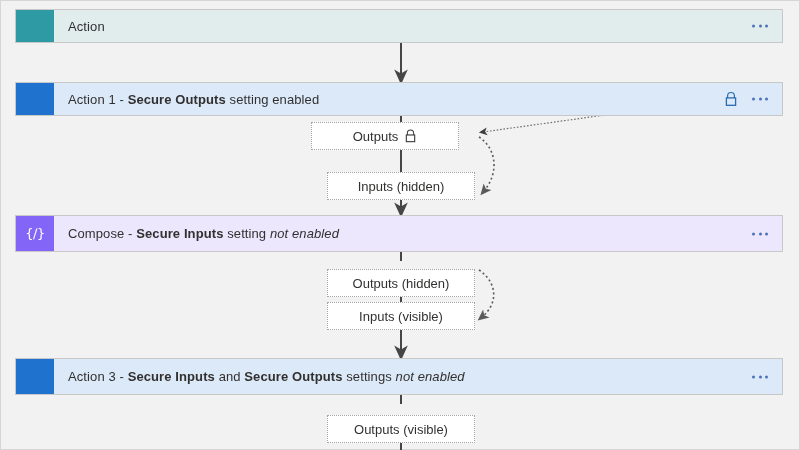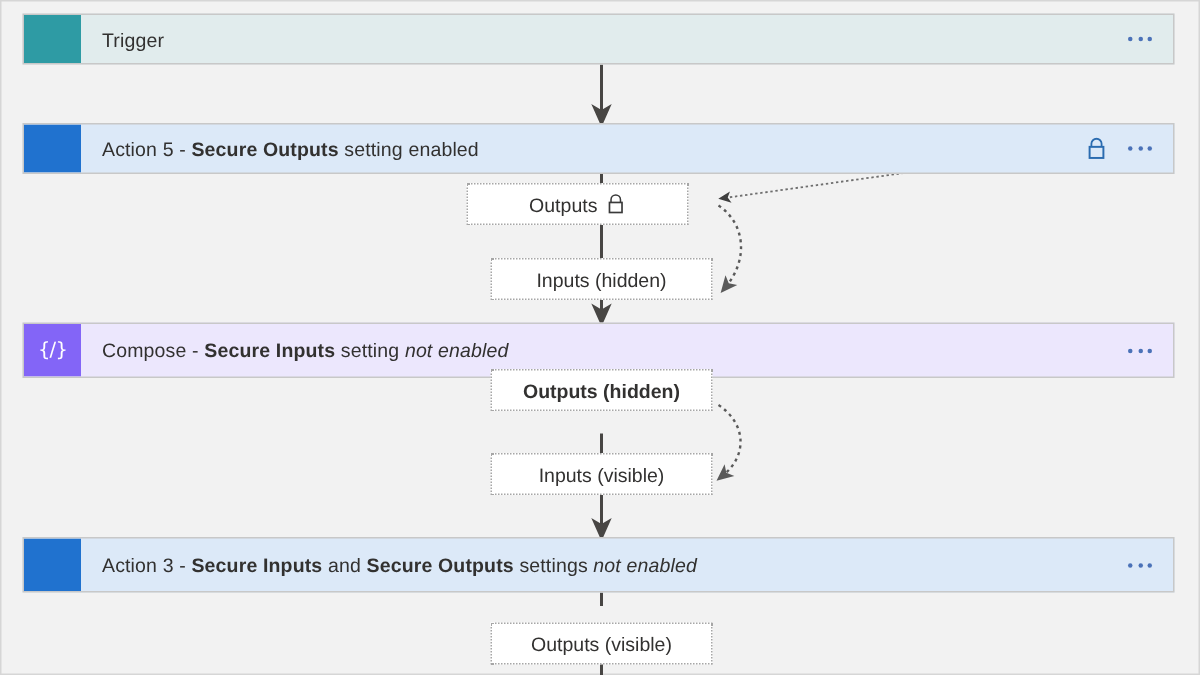--- a/index.html
+++ b/index.html
@@ -103,21 +103,21 @@
     justify-content:center;
     font-size:13px;
     color:#323130;
     white-space:nowrap;
   }
   .dbox .txt{display:inline-block;}
   .dbox .lockwrap{display:inline-flex;align-items:center;margin-left:6px;}
 
   #box-out1   {left:310px;top:121px;width:148px;height:28px;}
   #box-in1    {left:326px;top:171px;width:148px;height:28px;}
-  #box-out2   {left:326px;top:245px;width:148px;height:28px;font-weight:bold;}
+  #box-out2   {left:326px;top:268px;width:148px;height:28px;}
   #box-in2    {left:326px;top:301px;width:148px;height:28px;}
   #box-out3   {left:326px;top:414px;width:148px;height:28px;}
 
   
   #wires{position:absolute;left:0;top:0;width:800px;height:450px;pointer-events:none;}
 </style>
 </head>
 <body>
 
 <div id="canvas">
@@ -156,33 +156,33 @@
     <path d="M733,96 L482,131" stroke="#6e6e6e" stroke-width="1.2" fill="none" stroke-dasharray="1.6 1.8" marker-end="url(#arrowDotL)"></path>
 
     <path d="M478,136 C496,148 498,172 483,190" stroke="#5a5a5a" stroke-width="1.6" fill="none" stroke-dasharray="2 2.6" marker-end="url(#arrowDot)"></path>
 
     <path d="M478,269 C496,281 498,302 481,316" stroke="#5a5a5a" stroke-width="1.6" fill="none" stroke-dasharray="2 2.6" marker-end="url(#arrowDot)"></path>
   </svg>
 
   <div class="bar" id="bar-trigger">
     <div class="chip"></div>
     <div class="body">
-      <span class="label">Trigger</span>
+      <span class="label">Action</span>
       <span class="ellipsis">
         <span></span>
           <span></span>
           <span></span>
       </span>
     </div>
   </div>
 
   <div class="bar" id="bar-action1">
     <div class="chip"></div>
     <div class="body">
-      <span class="label"><span>Action 5 - </span><b>Secure Outputs</b><span> setting enabled</span></span>
+      <span class="label"><span>Action 1 - </span><b>Secure Outputs</b><span> setting enabled</span></span>
 
       <span class="bar-lock">
         <svg viewBox="0 0 14 15" width="14" height="15" xmlns="http://www.w3.org/2000/svg">
           <path d="M3.6,6.4 V4.4 a3.4,3.4 0 0 1 6.8,0 V6.4" fill="none" stroke="#2b6cb0" stroke-width="1.2"></path>
           <rect x="2.4" y="6.4" width="9.2" height="7.4" fill="none" stroke="#2b6cb0" stroke-width="1.3"></rect>
         </svg>
       </span>
 
       <span class="ellipsis">
         <span></span>

